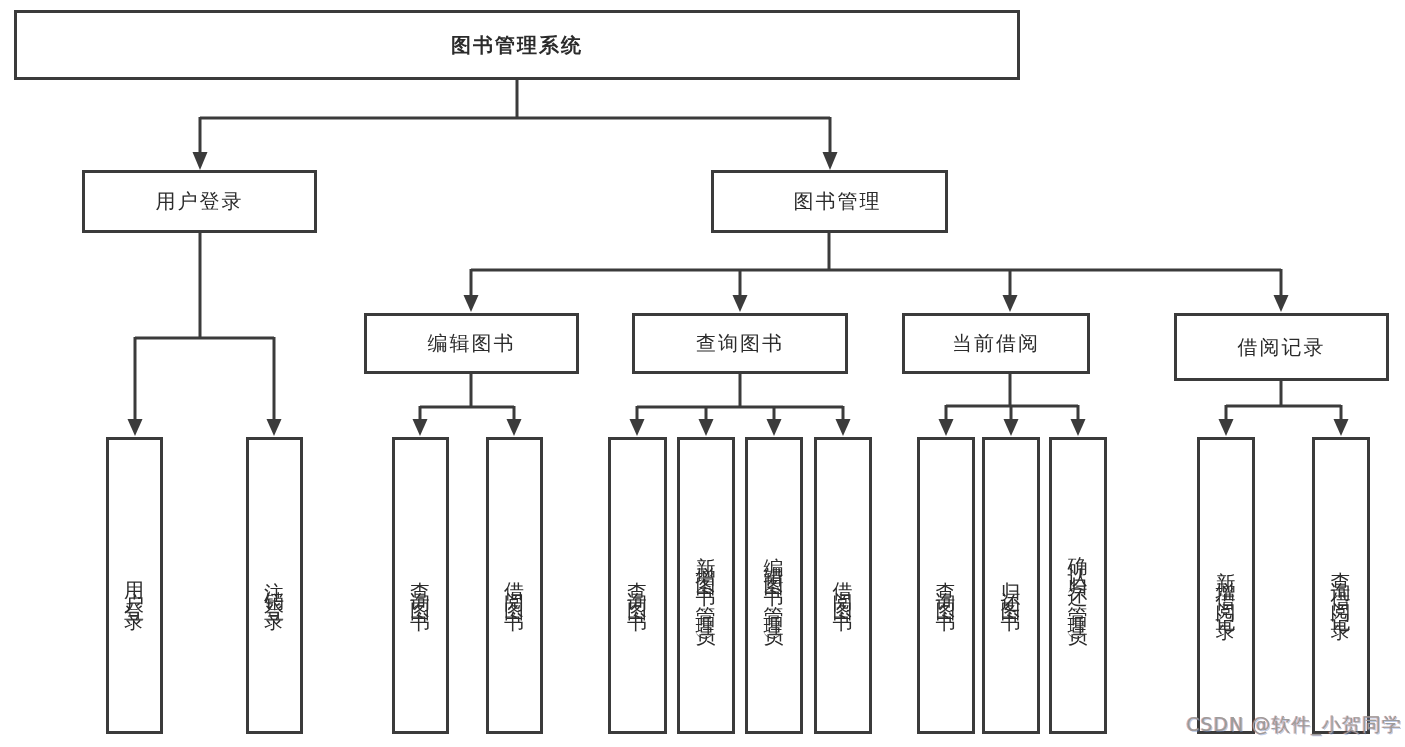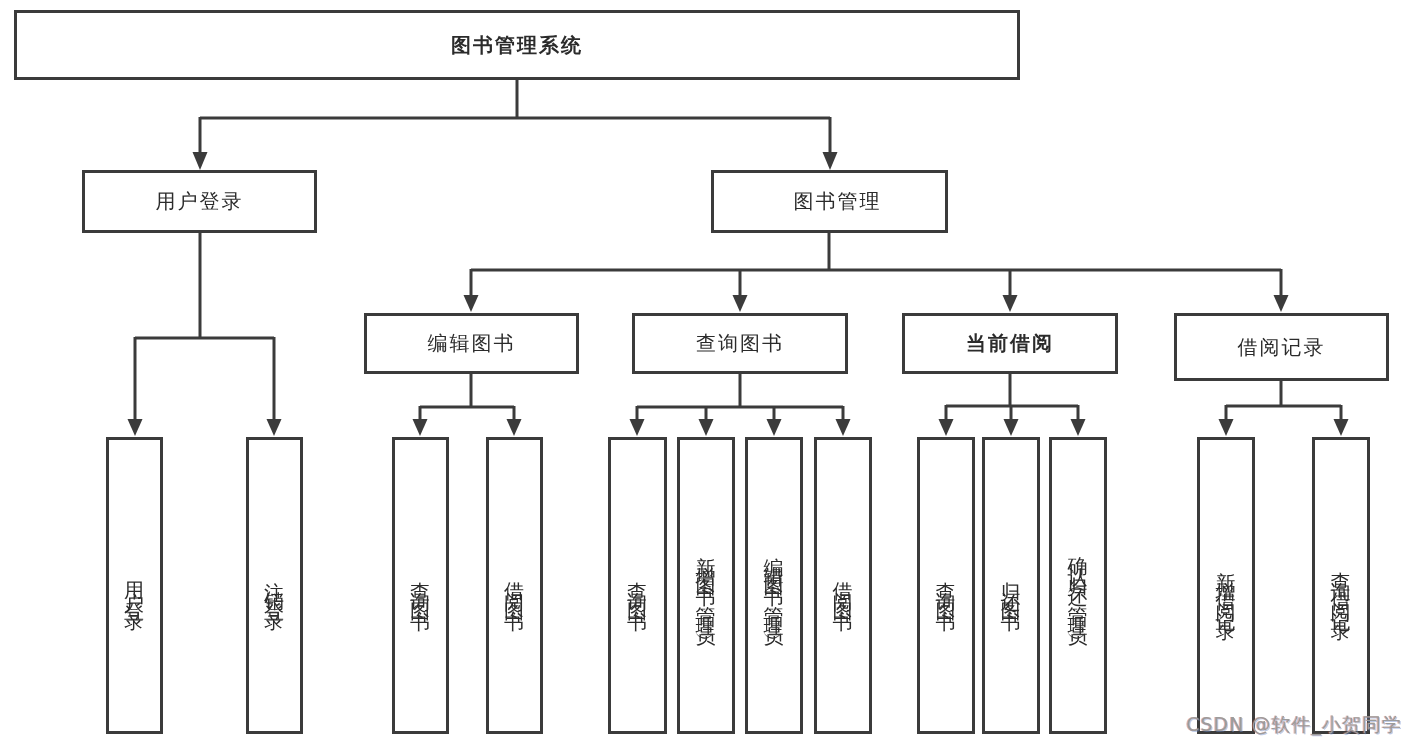--- a/index.html
+++ b/index.html
@@ -137,21 +137,21 @@
   <div class="box" style="left:711px; top:170px; width:237px; height:63px;padding-left:16px;">
     <span class="h-label">图书管理</span>
   </div>
 
   <div class="box" style="left:364px; top:313px; width:215px; height:61px;">
     <span class="h-label">编辑图书</span>
   </div>
   <div class="box" style="left:632px; top:313px; width:216px; height:61px;">
     <span class="h-label">查询图书</span>
   </div>
-  <div class="box" style="left:902px; top:313px; width:216px; height:61px;font-weight:bold;">
+  <div class="box" style="left:902px; top:313px; width:188px; height:61px;">
     <span class="h-label">当前借阅</span>
   </div>
   <div class="box" style="left:1174px; top:313px; width:215px; height:68px;">
     <span class="h-label">借阅记录</span>
   </div>
 
   <div class="box leaf" style="left:106px; top:437px; width:57px; height:297px;">
     <span class="v-label">用户登录</span>
   </div>
   <div class="box leaf" style="left:246px; top:437px; width:57px; height:297px;">

